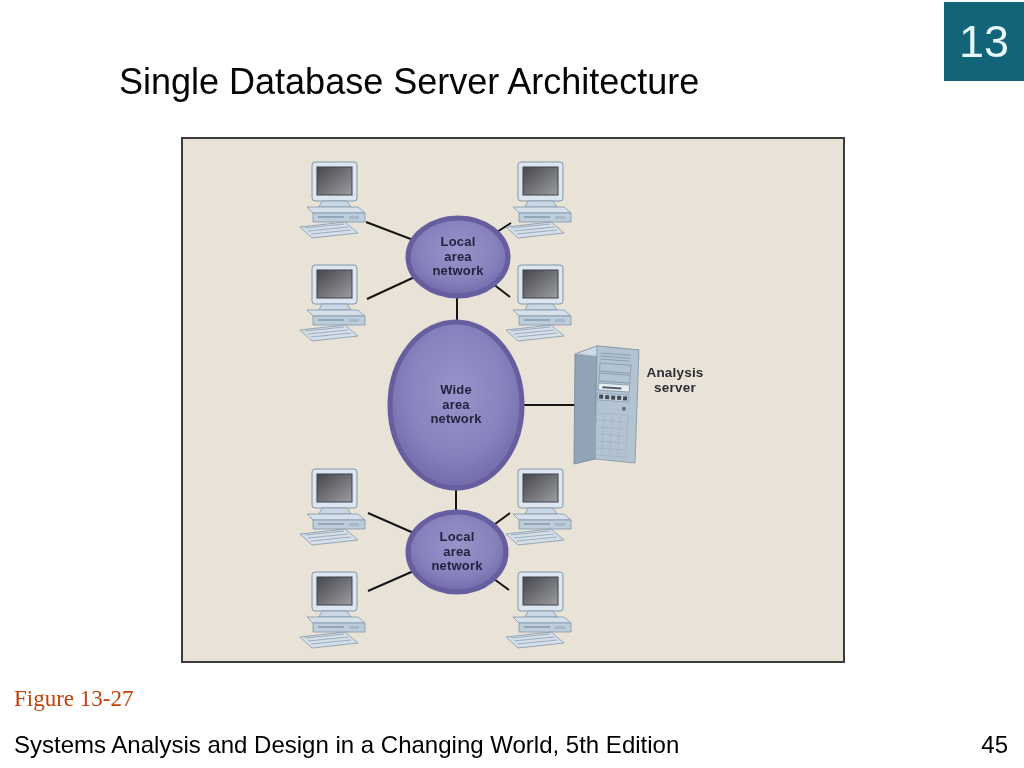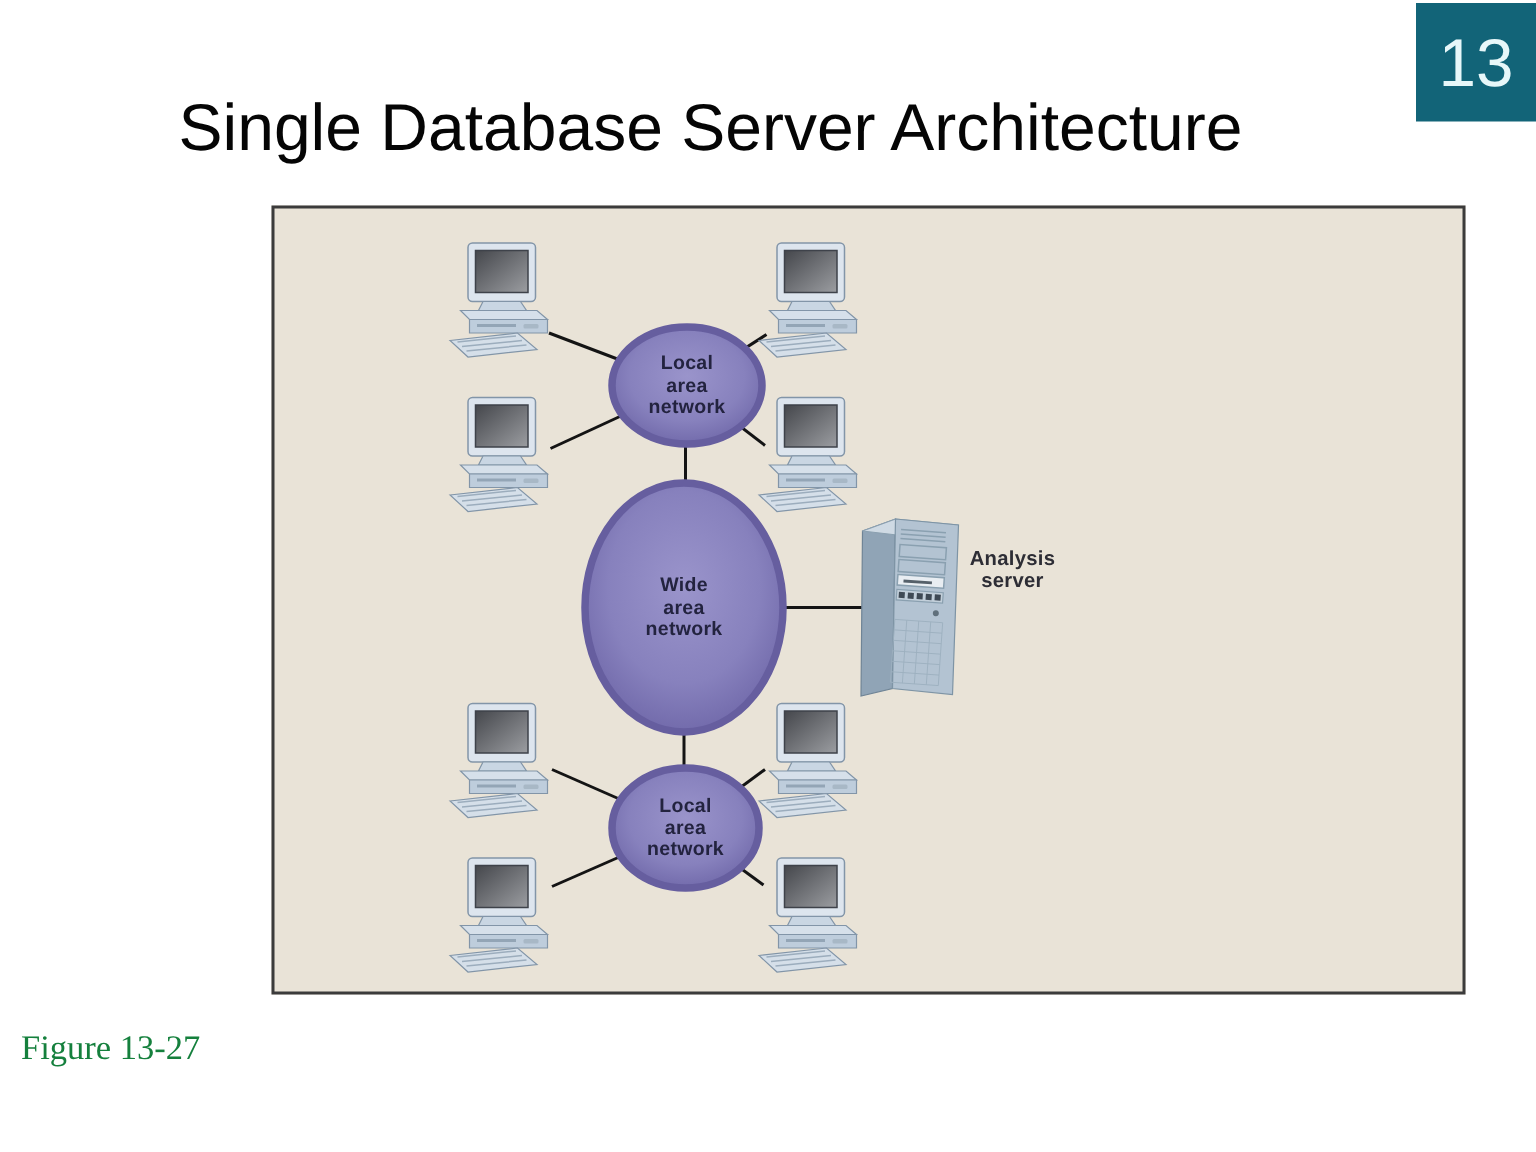--- a/index.html
+++ b/index.html
@@ -7,38 +7,38 @@
   .slide {
     position:relative; width:1024px; height:768px; background:#ffffff;
     overflow:hidden; margin:0 auto;
   }
   .chapter-badge {
     position:absolute; top:2px; right:0; width:80px; height:79px;
     background:#126478; color:#e7f7f9; font-size:45px; line-height:1;
     display:flex; align-items:center; justify-content:center;
   }
   .slide-title {
-    position:absolute; left:119px; top:62px; font-size:44px; line-height:1.1;
+    position:absolute; left:119px; top:62px; font-size:36px; line-height:1.1;
     font-weight:400; color:#050505; white-space:nowrap;
   }
   .figure {
-    position:absolute; left:181px; top:137px; width:796px; height:526px;
+    position:absolute; left:181px; top:137px; width:664px; height:526px;
     background:#e9e3d7; border:2px solid #3b3b3b;
   }
   .figure svg { position:absolute; left:0; top:0; }
   .net-label {
     position:absolute; transform:translate(-50%,-50%);
     text-align:center; font-weight:bold; font-size:13px; line-height:14.5px;
     color:#23233f; letter-spacing:0.2px;
   }
   .net-label span { display:block; }
   .server-label { color:#2d2d35; font-size:13.5px; }
   .figure-caption {
     position:absolute; left:14px; top:686px;
-    font-family:"Liberation Serif", serif; font-size:23px; color:#15803d;
+    font-family:"Liberation Serif", serif; font-size:23px; color:#c2410c;
   }
   .footer-row {
     position:absolute; left:14px; right:16px; top:731px;
     display:flex; justify-content:space-between; align-items:baseline;
     font-size:24px; color:#000;
   }
 </style>
 </head>
 <body>
 
@@ -141,14 +141,18 @@
       <span>network</span>
     </div>
     <div class="net-label server-label" style="left:492px; top:241px;">
       <span>Analysis</span>
       <span>server</span>
     </div>
   </div>
 
   <div class="figure-caption">Figure 13-27</div>
 
+  <div class="footer-row">
+    <span>Systems Analysis and Design in a Changing World, 5th Edition</span>
+    <span>45</span>
+  </div>
 
 </div>
 
 </body></html>

